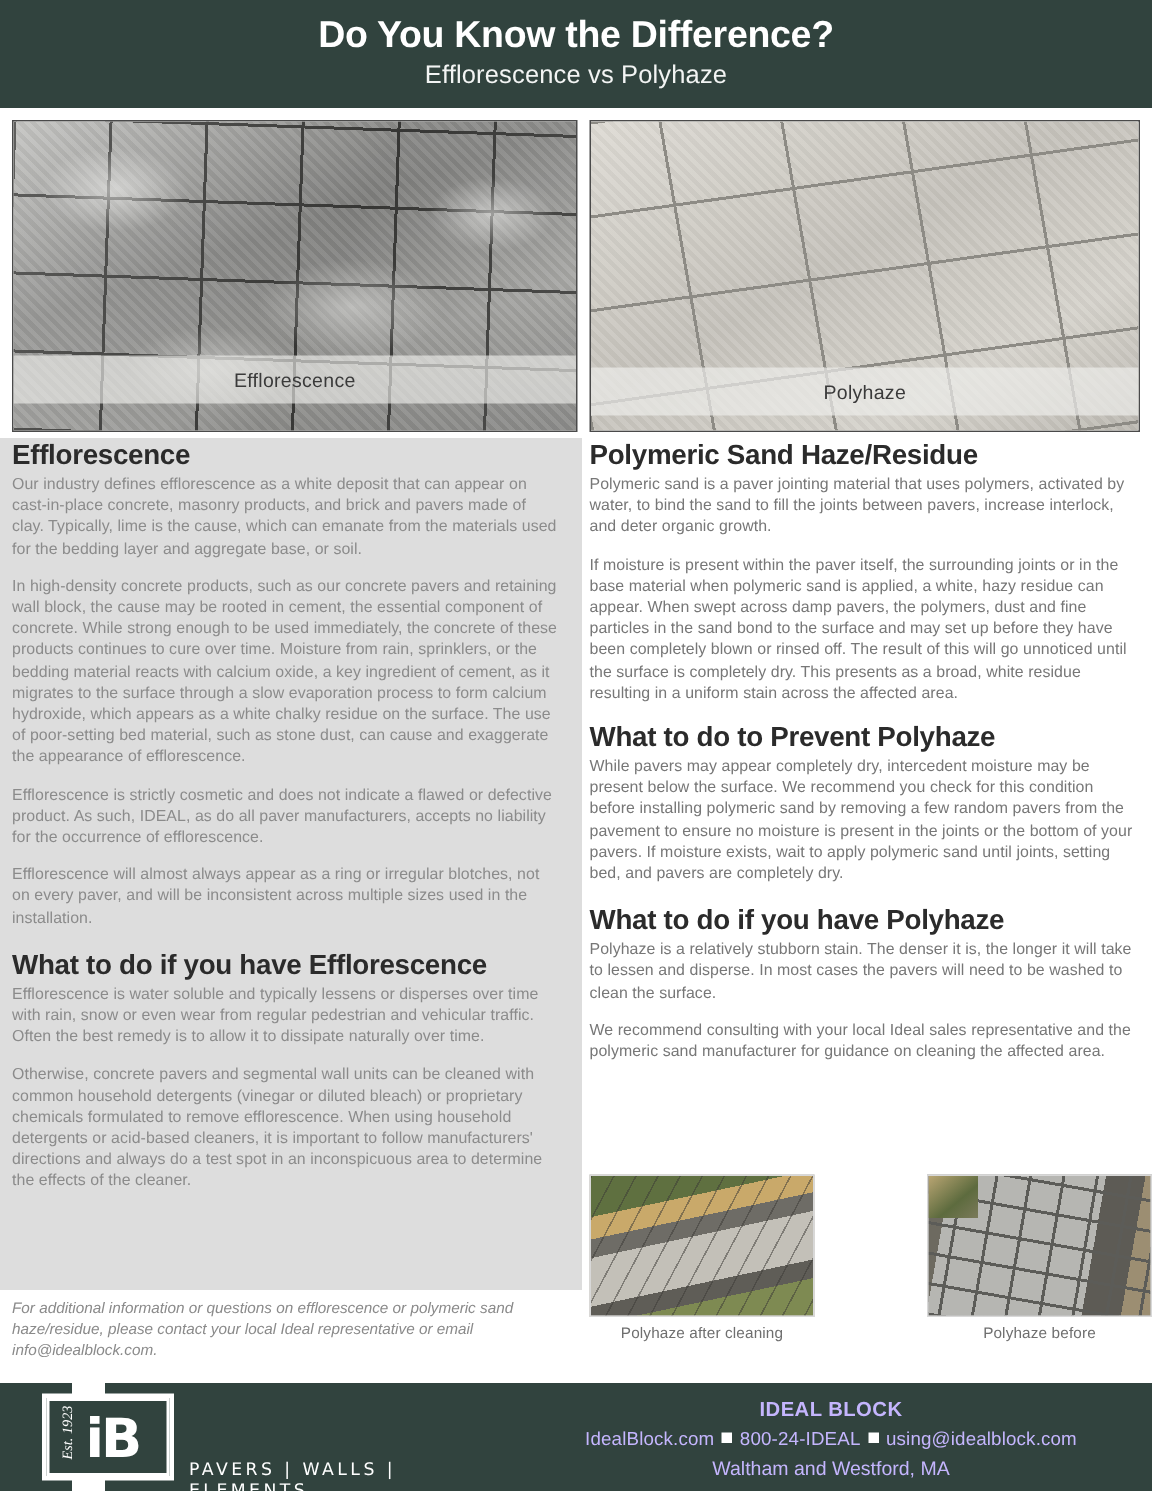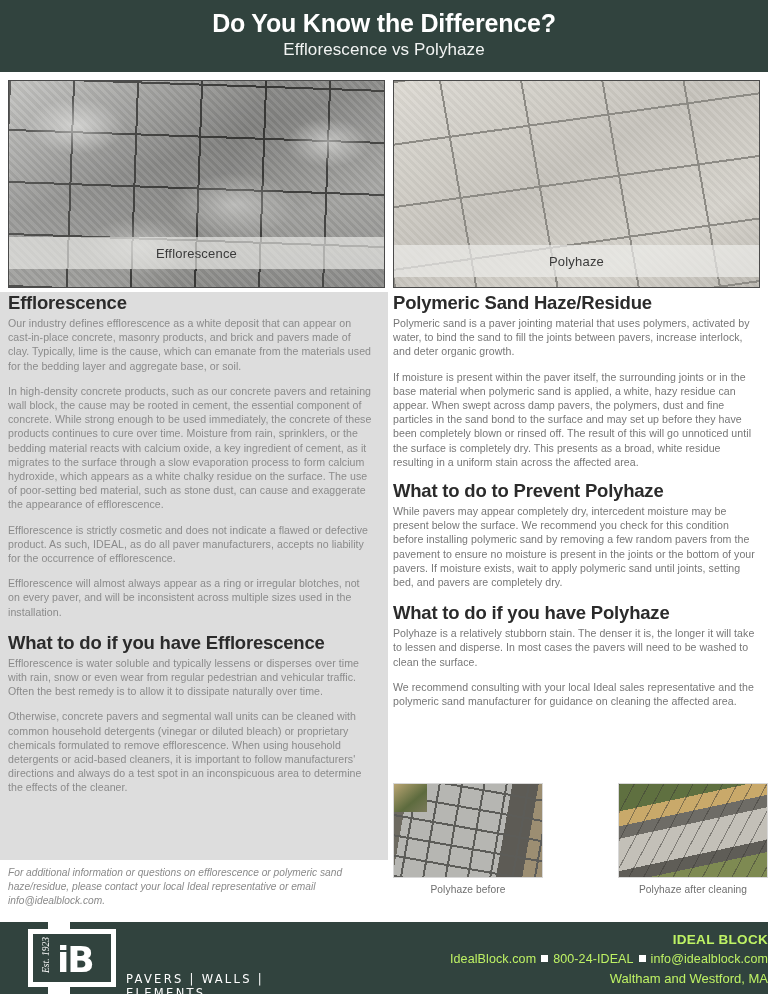--- a/index.html
+++ b/index.html
@@ -266,22 +266,22 @@
     color: #ffffff;
     font-size: 11.5px;
     letter-spacing: 2.3px;
     font-family: "DejaVu Sans", sans-serif;
   }
 
   .footer-right {
     position: absolute;
     left: 340px; top: 8px;
     width: 428px;
-    text-align: right;
-    color: #bef264;
+    text-align: center;
+    color: #c4b5fd;
   }
   .footer-company {
     font-size: 13.5px;
     font-weight: bold;
     line-height: 19px;
     letter-spacing: 0.3px;
   }
   .footer-contact {
     font-size: 12.5px;
     line-height: 20px;
@@ -344,46 +344,46 @@
     <h2 class="sec-title">What to do to Prevent Polyhaze</h2>
     <p class="body">While pavers may appear completely dry, intercedent moisture may be present below the surface. We recommend you check for this condition before installing polymeric sand by removing a few random pavers from the pavement to ensure no moisture is present in the joints or the bottom of your pavers. If moisture exists, wait to apply polymeric sand until joints, setting bed, and pavers are completely dry.</p>
 
     <h2 class="sec-title gap">What to do if you have Polyhaze</h2>
     <p class="body">Polyhaze is a relatively stubborn stain. The denser it is, the longer it will take to lessen and disperse. In most cases the pavers will need to be washed to clean the surface.</p>
     <p class="body last">We recommend consulting with your local Ideal sales representative and the polymeric sand manufacturer for guidance on cleaning the affected area.</p>
   </div>
 
   <div class="thumbs">
     <div class="thumb">
+      <div class="thumb-img thumb-after"></div>
+      <div class="thumb-caption">Polyhaze after cleaning</div>
+    </div>
+    <div class="thumb">
       <div class="thumb-img thumb-before"></div>
       <div class="thumb-caption">Polyhaze before</div>
-    </div>
-    <div class="thumb">
-      <div class="thumb-img thumb-after"></div>
-      <div class="thumb-caption">Polyhaze after cleaning</div>
     </div>
   </div>
 
   <div class="footer">
 
     <div class="logo">
       <div class="logo-mark">
         <div class="logo-notch-top"></div>
         <div class="logo-notch-bot"></div>
         <div class="logo-mark-inner">
           <div class="logo-est">Est. 1923</div>
           <div class="logo-ib">iB</div>
         </div>
       </div>
       <div class="logo-tag">PAVERS | WALLS | ELEMENTS</div>
     </div>
 
     <div class="footer-right">
       <div class="footer-company">IDEAL BLOCK</div>
       <div class="footer-contact">
-        <span>IdealBlock.com</span><span class="sqsep"></span><span>800-24-IDEAL</span><span class="sqsep"></span><span>info@idealblock.com</span>
+        <span>IdealBlock.com</span><span class="sqsep"></span><span>800-24-IDEAL</span><span class="sqsep"></span><span>using@idealblock.com</span>
       </div>
       <div class="footer-city">Waltham and Westford, MA</div>
     </div>
 
   </div>
 
 </div>
 
 </body></html>

